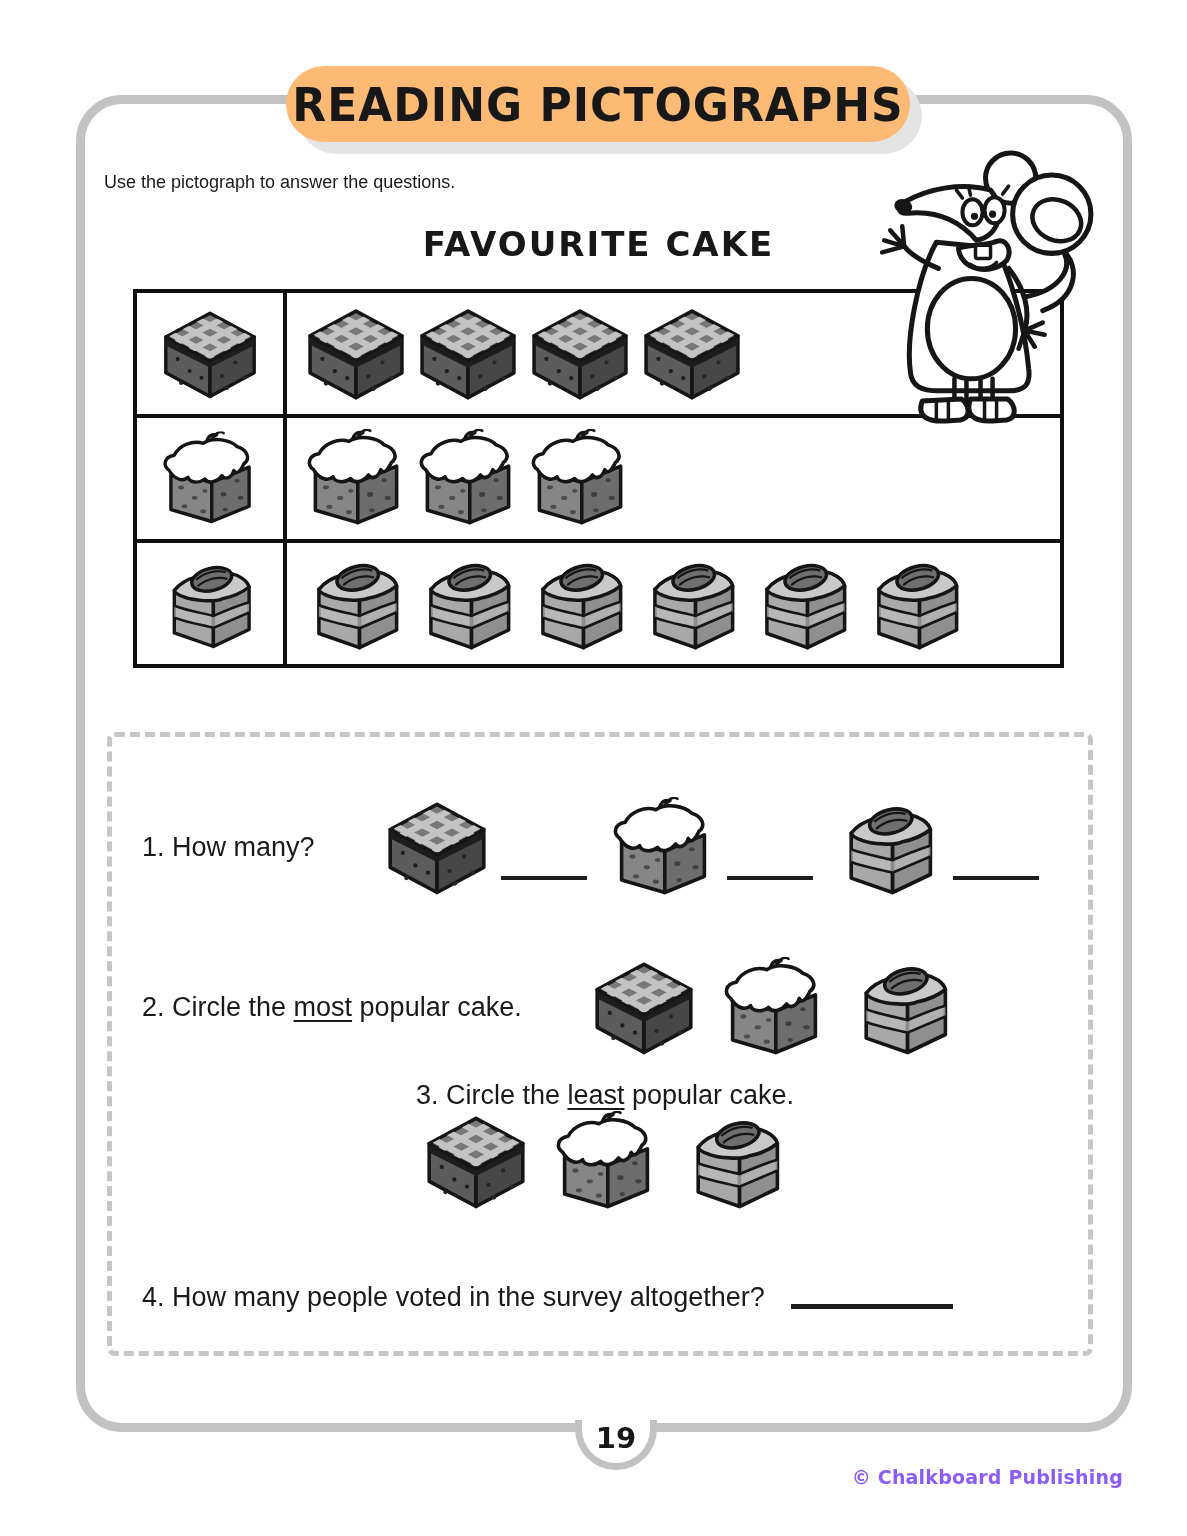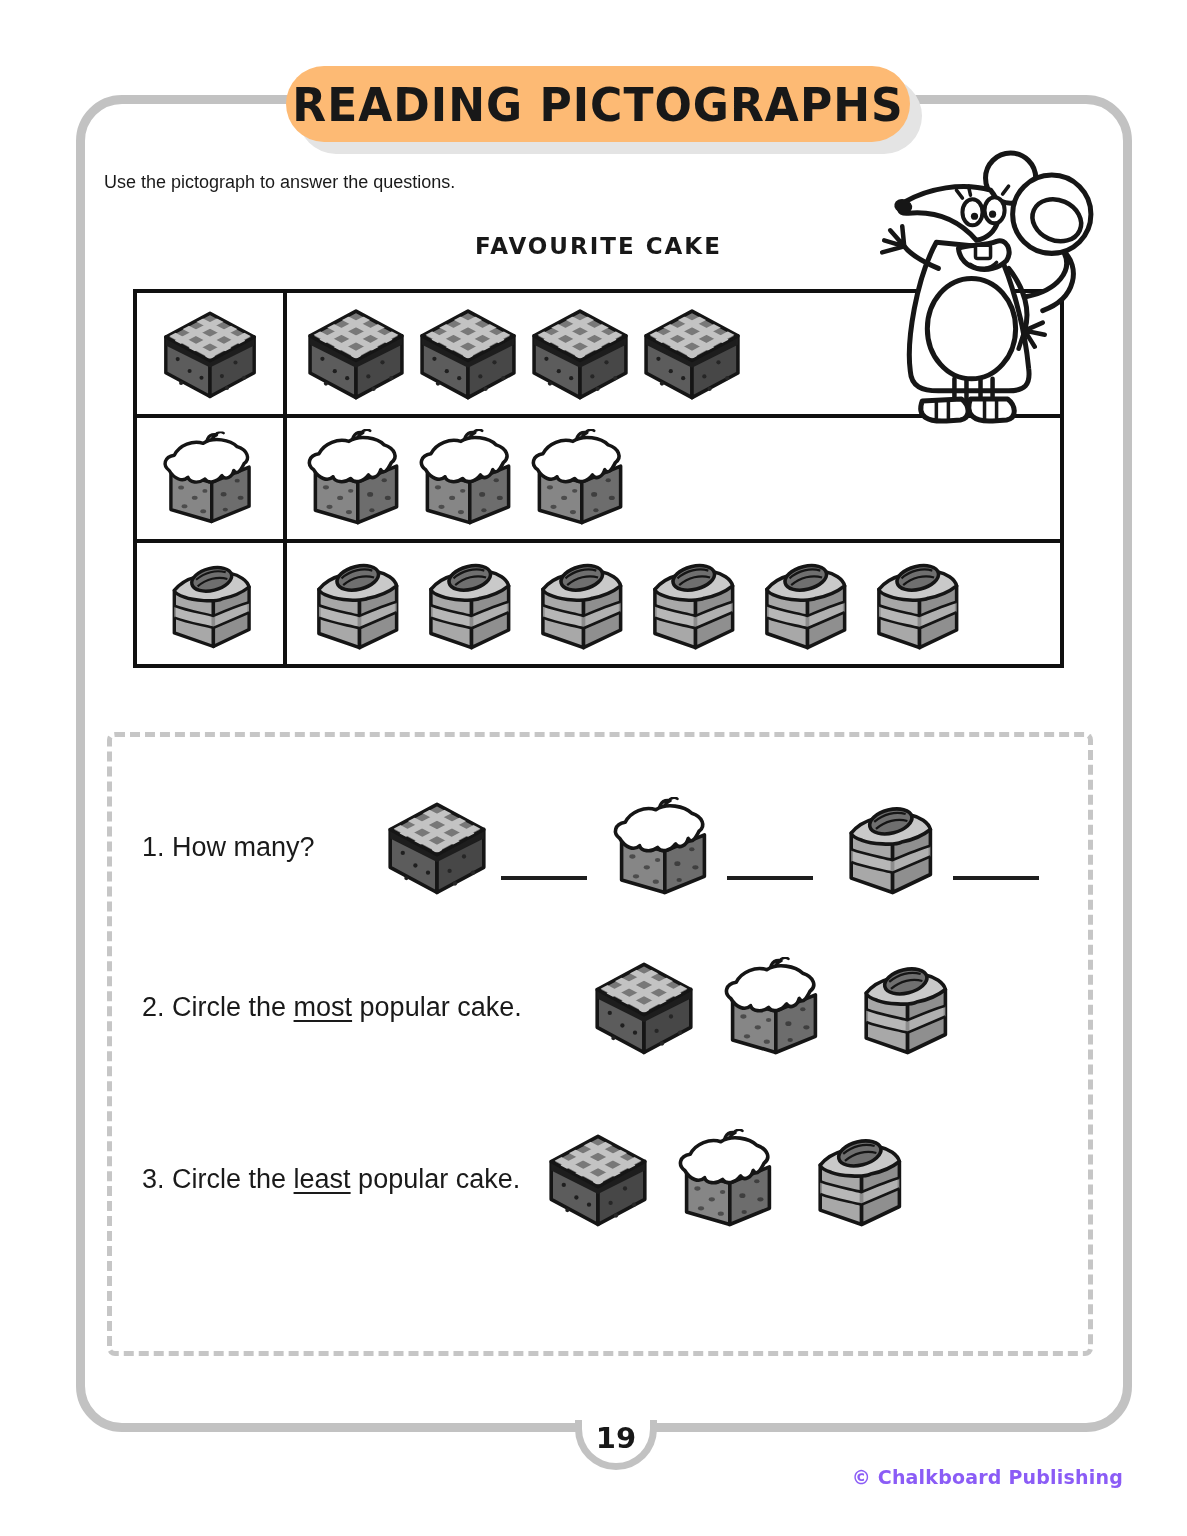--- a/index.html
+++ b/index.html
@@ -18,23 +18,23 @@
     background:#fdba74; border-radius:40px; box-shadow:12px 12px 0 0 #e4e4e4;
     display:flex; align-items:center; justify-content:center; z-index:6;
   }
   .title-pill span{
     font-family:"DejaVu Sans","Liberation Sans",sans-serif;
     font-size:44px; font-weight:800; letter-spacing:1px; color:#181818;
     transform:scaleY(1.05);
   }
   .instruction{position:absolute; left:104px; top:172px; font-size:18px;}
   .chart-title{
-    position:absolute; left:133px; top:233px; width:931px; text-align:center;
+    position:absolute; left:133px; top:224px; width:931px; text-align:center;
     font-family:"DejaVu Sans","Liberation Sans",sans-serif;
-    font-size:23px; font-weight:800; letter-spacing:2px; color:#181818;
+    font-size:34px; font-weight:800; letter-spacing:2px; color:#181818;
   }
   
   .pictograph{
     position:absolute; left:133px; top:289px; width:931px; height:379px;
     border:4px solid #101010; box-sizing:border-box; display:flex; flex-direction:column;
     z-index:1; background:#fff;
   }
   .prow{display:flex; height:121px; flex:0 0 auto;}
   .prow + .prow{border-top:4px solid #101010;}
   .key-cell{width:146px; flex:0 0 auto; border-right:4px solid #101010;
@@ -45,21 +45,21 @@
   
   .mouse{position:absolute; left:858px; top:148px; width:236px; height:281px; z-index:5;}
   
   .questions-box{
     position:absolute; left:107px; top:732px; width:986px; height:624px;
     border:5px dashed #c6c6c6; border-radius:8px; box-sizing:border-box;
   }
   .q{position:absolute; left:30px; right:20px; display:flex; align-items:center;}
   .q1{top:52px; height:116px;gap:12px;}
   .q2{top:210px; height:120px;gap:44px;}
-  .q3{top:382px; height:120px;}
+  .q3{top:343px; height:120px;flex-direction:column;}
   .q4{top:525px; height:70px;}
   .qtext{font-size:27px; white-space:nowrap; flex:0 0 auto;}
   .u{text-decoration:underline; text-underline-offset:4px; text-decoration-thickness:2px;}
   .qicons{display:flex; align-items:center; flex:0 0 auto;}
   .ml-lg{margin-left:56px;}
   .ml-sm{margin-left:24px;}
   .qgroup{display:flex; align-items:flex-end; margin-right:22px;}
   .qicons .cake{width:108px; height:101px;}
   .blank{display:inline-block; width:86px; height:0; border-bottom:4px solid #1e1e1e;
     margin-left:10px; margin-bottom:18px;}
@@ -324,20 +324,26 @@
             </svg>
           </span>
           <span class="qgroup">
             <svg viewBox="0 0 120 112" class="cake">
               <use href="#cake-layer"></use>
             </svg>
           </span>
         </span>
     </div>
 
+    <div class="q q4">
+      <span class="qtext">
+        <span>4. How many people voted in the survey altogether?</span><span class="u"></span><span></span>
+      </span>
+      <span class="answer-line"></span>
+    </div>
 
   </div>
 
   <div class="page-num">
     <span>19</span>
   </div>
 
   <div class="copyright">© Chalkboard Publishing</div>
 
 </div>

